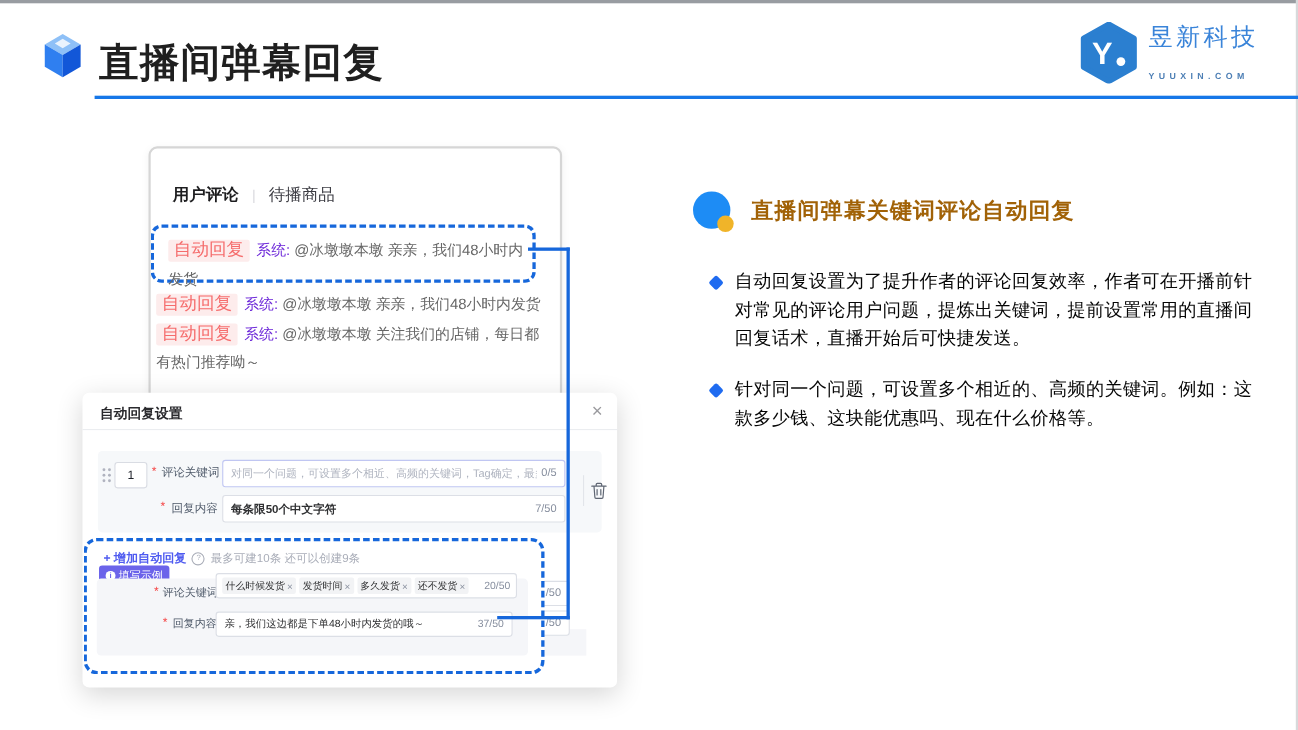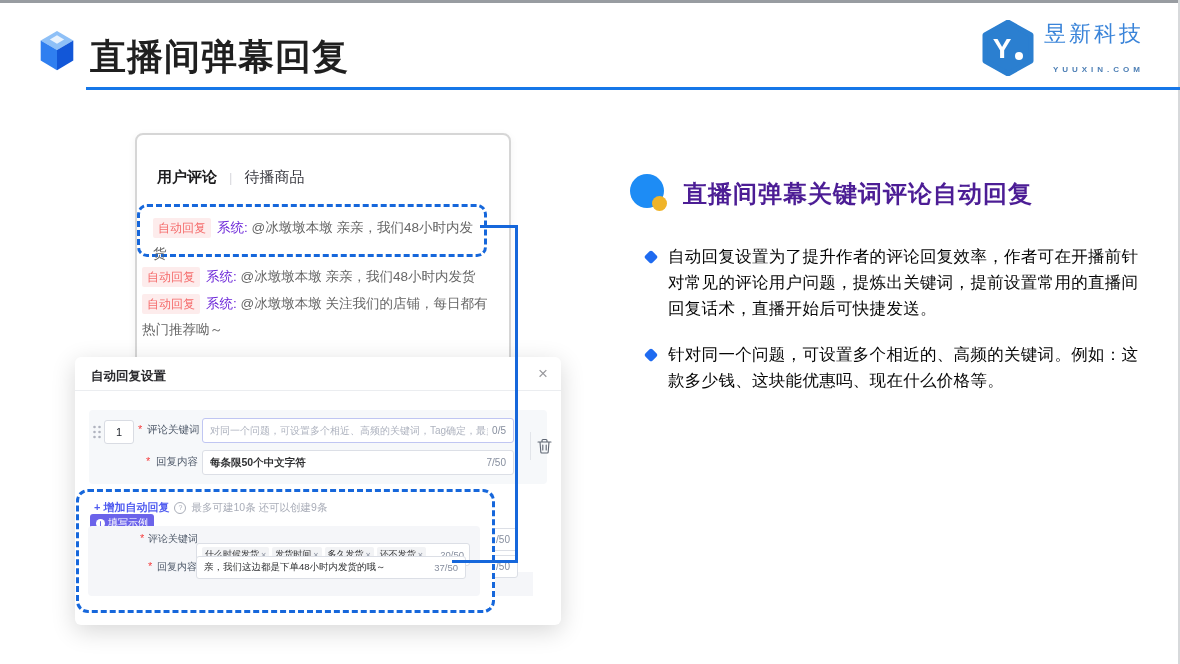--- a/index.html
+++ b/index.html
@@ -7,34 +7,34 @@
   .abs{position:absolute;}
   
   .top-strip{left:0;top:0;width:1180px;height:3px;background:#989ca1;}
   .right-strip{right:0;top:0;width:2px;height:664px;background:#d7d9db;}
 
   
   .page-title{left:90px;top:33px;font-size:36px;font-weight:600;color:#1f1f1f;letter-spacing:1px;}
   .header-underline{left:86px;top:87px;right:0;height:3px;background:#1677e8;}
   .brand{left:982px;top:20px;display:flex;align-items:center;gap:10px;}
   .brand-name{font-size:22px;color:#3a84d9;letter-spacing:3px;font-weight:500;line-height:24px;text-align:center;}
-  .brand-domain{font-size:8px;color:#4d7fb5;letter-spacing:4px;font-weight:700;margin-top:19px;text-align:right;}
+  .brand-domain{font-size:8px;color:#4d7fb5;letter-spacing:4px;font-weight:700;margin-top:19px;}
 
   
   .card{left:135px;top:133px;width:372px;height:424px;background:#fff;border:2px solid #d6d6d6;border-radius:8px;box-shadow:0 2px 8px rgba(0,0,0,.05);z-index:1;}
   .tabs{left:157px;top:168px;display:flex;align-items:center;gap:12px;z-index:2;}
   .tab-active{font-size:15px;font-weight:700;color:#1d1d1f;}
   .tab{font-size:15px;color:#3c3c43;}
   .tab-divider{color:#d9d9de;font-size:13px;}
   .dashed-box1{left:137px;top:204px;width:344px;height:47px;border:3px dashed #1667db;border-radius:10px;background:#fff;z-index:4;}
   .comment{font-size:13.5px;color:#666;line-height:26px;z-index:5;}
   .c1{left:153px;top:215px;width:330px;}
   .c2{left:142px;top:264px;width:356px;}
   .c3{left:142px;top:291px;width:356px;}
-  .auto-badge{display:inline-block;color:#f56c6c;background:#fdecec;border-radius:2px;padding:0 5px;font-size:12px;margin-right:6px;line-height:20px;text-align:center;}
+  .auto-badge{display:inline-block;color:#f56c6c;background:#fdecec;border-radius:2px;padding:0 5px;font-size:16px;margin-right:6px;line-height:20px;text-align:center;}
   .sender{color:#6d28d9;}
 
   
   .modal{left:75px;top:357px;width:486px;height:268px;background:#fff;border-radius:6px;box-shadow:0 6px 24px rgba(0,0,0,.16);z-index:2;}
   .modal-title{left:91px;top:368px;font-size:12.5px;font-weight:700;color:#2a2a2e;z-index:3;}
   .modal-close{left:538px;top:364px;font-size:17px;color:#9a9a9e;z-index:3;cursor:pointer;}
   .modal-divider{left:75px;top:390px;width:486px;height:1px;background:#ebedf0;z-index:3;}
   .panel1{left:89px;top:410px;width:458px;height:74px;background:#f6f8fa;border-radius:4px;z-index:3;}
   .numbox{left:104px;top:420px;width:28px;height:22px;background:#fff;border:1px solid #d9dce3;border-radius:3px;font-size:11px;color:#1d2129;display:flex;align-items:center;justify-content:center;z-index:3;}
   .drag{left:92px;top:424px;z-index:3;}
@@ -52,21 +52,21 @@
   
   .dashed-box2{left:76px;top:489px;width:413px;height:118px;border:3px dashed #1667db;border-radius:12px;background:#fff;z-index:4;}
   .add-line{left:94px;top:500px;display:flex;align-items:center;gap:5px;z-index:5;}
   .add-btn{font-size:11px;font-weight:600;color:#4f5bf0;cursor:pointer;}
   .info-circle{width:10px;height:10px;border:1px solid #a9adb8;border-radius:50%;color:#a9adb8;font-size:7px;display:flex;align-items:center;justify-content:center;}
   .add-hint{font-size:10.5px;color:#a9adb8;}
   .ex-badge{left:90px;top:514px;background:#6b63ea;color:#fff;font-size:10px;border-radius:3px;padding:2px 6px;display:flex;align-items:center;gap:3px;z-index:5;}
   .ex-badge-i{width:9px;height:9px;background:#fff;color:#6b63ea;border-radius:50%;font-size:7px;font-weight:700;display:flex;align-items:center;justify-content:center;}
   .ex-panel{left:88px;top:526px;width:392px;height:70px;background:#f5f6f9;border-radius:4px;z-index:5;}
   .ex-label{font-size:10px;color:#4e5969;z-index:6;}
-  .tags-box{left:196px;top:543px;width:274px;height:23px;gap:3px;z-index:6;padding:0 5px;}
+  .tags-box{left:196px;top:521px;width:274px;height:23px;gap:3px;z-index:6;padding:0 5px;}
   .tag{background:#f2f3f5;border-radius:2px;padding:1px 3px;font-size:9px;color:#303133;white-space:nowrap;display:flex;align-items:center;gap:2px;}
   .tag-x{color:#8a919f;font-size:9px;cursor:pointer;}
   .ex-reply{left:196px;top:556px;width:270px;height:23px;z-index:6;}
   .ex-reply-text{flex:1;font-size:9.5px;color:#303133;white-space:nowrap;overflow:hidden;}
 
   
   .frag-panel{left:487px;top:572px;width:46px;height:24px;background:#f5f6f9;z-index:2;}
   .frag{width:32px;height:23px;justify-content:flex-end;z-index:2;}
   .frag1{left:486px;top:528px;}
   .frag2{left:486px;top:555px;}
@@ -74,21 +74,21 @@
   
   .conn{background:#1667db;z-index:6;}
   .conn-h1{left:480px;top:225px;width:38px;height:3px;}
   .conn-v{left:515px;top:225px;width:3px;height:338px;}
   .conn-h2{left:452px;top:560px;width:66px;height:3px;}
 
   
   .feat-icon{left:630px;top:174px;width:34px;height:34px;z-index:1;}
   .feat-blue{position:absolute;left:0;top:0;width:34px;height:34px;border-radius:50%;background:#1d8cf5;}
   .feat-yellow{position:absolute;left:22px;top:22px;width:15px;height:15px;border-radius:50%;background:#f0b429;}
-  .feat-heading{left:683px;top:178px;font-size:24px;font-weight:700;color:#4c1d95;letter-spacing:1px;}
+  .feat-heading{left:683px;top:178px;font-size:20px;font-weight:700;color:#a16207;letter-spacing:1px;}
   .diamond{width:10px;height:10px;background:#1f6bf0;border-radius:2px;transform:rotate(45deg);}
   .d1{left:646px;top:252px;}
   .d2{left:646px;top:350px;}
   .bullet-text{width:486px;font-size:16.5px;line-height:26px;color:#060606;font-weight:500;letter-spacing:0.3px;}
   .b1{left:668px;top:243px;}
   .b2{left:668px;top:341px;}
 </style>
 </head>
 <body>
 

